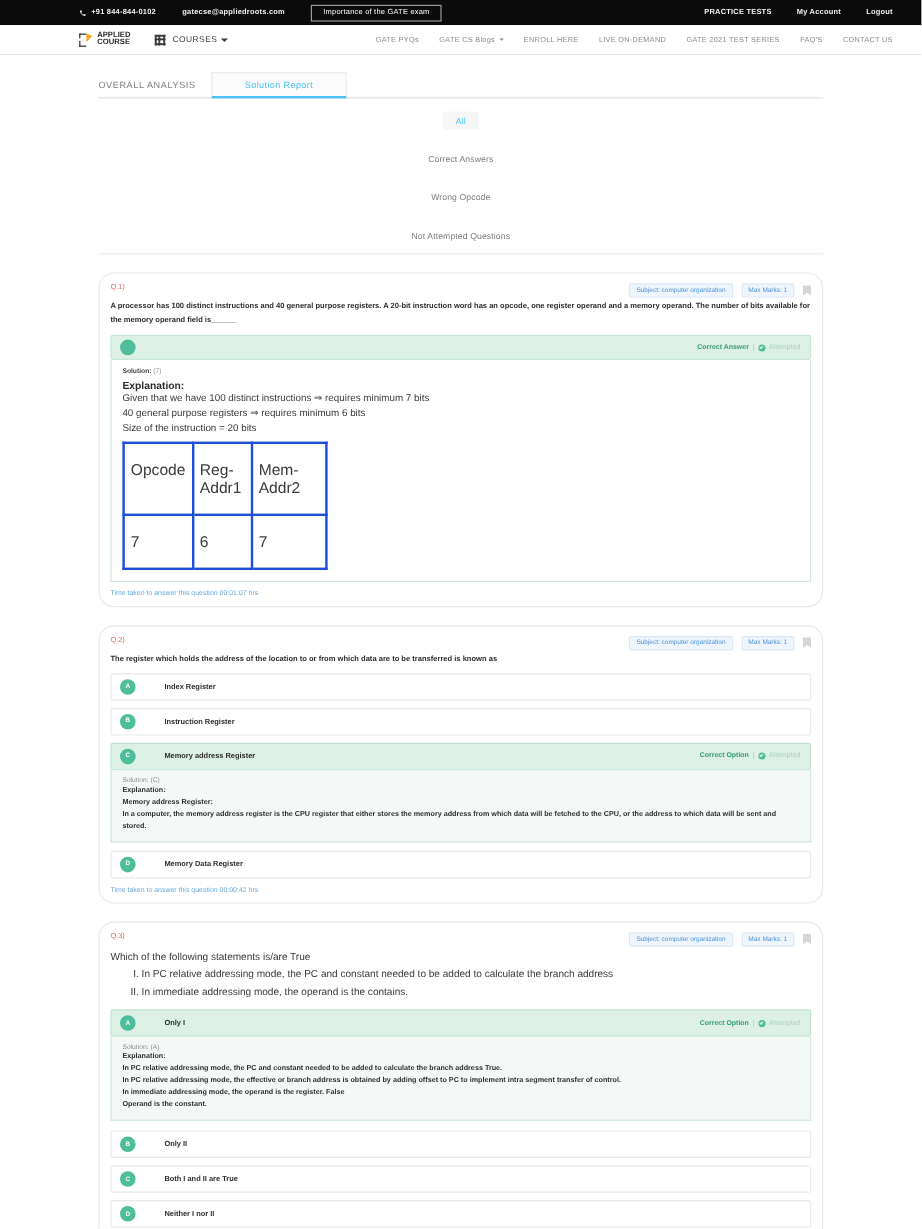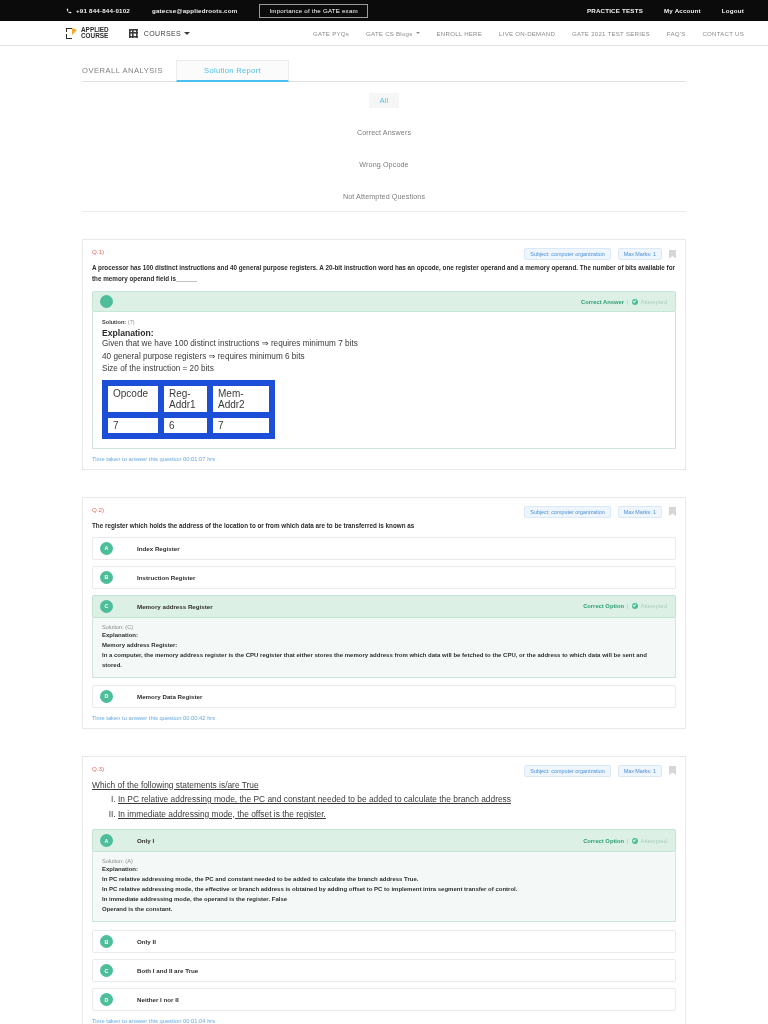--- a/index.html
+++ b/index.html
@@ -69,29 +69,29 @@
   .maintab.active {
     color:#49c0f0; background:#fbfbfb; border:1px solid #ececec; border-bottom:2px solid #49c0f0;
     padding:5px 27px; margin-bottom:-1px; letter-spacing:.3px;
   }
 
   .subtabs { display:flex; align-items:center; gap:17px; margin-top:11px; padding-bottom:7px; border-bottom:1px solid #ececec;flex-direction:column; }
   .subtab { font-size:7.2px; color:#7c7c7c; padding:3px 11px; letter-spacing:.1px;}
   .subtab.active { color:#49c0f0; background:#f6f6f6; font-weight:normal; }
 
   
-  .qcard { border:1px solid #e9e9e9; border-radius:0; margin-top:27px; padding:8px 9px 7px 9px; background:#fff; }
+  .qcard { border:1px solid #e9e9e9; border-radius:13px; margin-top:15px; padding:8px 9px 7px 9px; background:#fff; }
   .qhead { display:flex; align-items:flex-start; }
   .qnum { font-size:6.2px; color:#e8675a; }
   .qmeta { margin-left:auto; display:flex; align-items:center; gap:7px; }
   .badge { font-size:5.4px; color:#4a90d9; background:#eef5fc; border:1px solid #dbe8f6; border-radius:2px; padding:2px 5px; white-space:nowrap;}
   .bookmark { width:7px; height:9px; background:#d6d6d6;
     clip-path: polygon(0 0, 100% 0, 100% 100%, 50% 72%, 0 100%); }
   .qtext { font-size:6.3px; color:#2c2c2c; font-weight:bold; line-height:11px; margin-top:2px; }
-  .qtext-lg { font-size:8.4px; color:#3a3a3a; font-weight:normal; line-height:13.5px; margin-top:2px;text-decoration:underline;}
+  .qtext-lg { font-size:8.4px; color:#3a3a3a; font-weight:normal; line-height:13.5px; margin-top:2px;}
   .qtext-lg ol { list-style:upper-roman; padding-left:26px; }
   .qtext-lg li { margin-top:1px; }
 
   
   .ansbar {
     margin-top:7px; background:#ddf0e6; border:1px solid #c8e6d6; border-radius:2px;
     height:21px; display:flex; align-items:center; padding:0 8px 0 7px;
   }
   .dot { width:13px; height:13px; border-radius:50%; background:#4dbd9a; flex:none; }
   .rightnote { margin-left:auto; font-size:5.8px; color:#2f9e77; font-weight:bold; display:flex; align-items:center; gap:3px;}
@@ -99,21 +99,21 @@
   .rightnote .att { color:#a7cfc0; font-weight:normal; }
   .checkcircle { width:6px; height:6px; border-radius:50%; background:#4dbd9a; position:relative; flex:none;}
   .checkcircle::after{content:"";position:absolute;left:1.6px;top:1.3px;width:2.4px;height:1.2px;border-left:1px solid #ddf0e6;border-bottom:1px solid #ddf0e6;transform:rotate(-45deg);}
 
   .solbox { border:1px solid #cfe7db; border-top:none; background:#fff; padding:7px 9px 9px 9px; }
   .sol-label { font-size:5.6px; color:#3d3d3d; font-weight:bold; }
   .sol-label span { font-weight:normal; color:#8d8d8d; }
   .expl-h { font-size:8.6px; font-weight:bold; color:#2b2b2b; margin-top:3px;}
   .expl-l { font-size:8.2px; color:#3a3a3a; line-height:12.5px; }
   table.bits { border-collapse:collapse; margin-top:4px; }
-  table.bits td { border:6px solid #1d4ed8; font-size:10px; color:#3a3a3a; padding:2px 5px; vertical-align:top;}
+  table.bits td { border:2px solid #1d4ed8; font-size:13px; color:#3a3a3a; padding:14px 5px; vertical-align:top;}
   table.bits td.c1 { width:56px; } table.bits td.c2 { width:49px; } table.bits td.c3 { width:62px; }
   table.bits tr.r1 td { height:22px; }
   table.bits tr.r2 td { height:17px; }
 
   .sol-small { font-size:6px; color:#2f2f2f; font-weight:bold; line-height:10px; }
 
   .ttaken { font-size:5.8px; color:#6aa9e0; margin-top:7px; }
 
   
   .opt { border:1px solid #eaeaea; border-radius:2px; margin-top:6px; height:23px; display:flex; align-items:center; padding:0 8px 0 7px; background:#fff;}
@@ -290,21 +290,21 @@
         <span class="qmeta">
           <span class="badge">Subject: computer organization</span>
           <span class="badge">Max Marks: 1</span>
           <span class="bookmark"></span>
         </span>
       </div>
       <div class="qtext-lg">
         <div>Which of the following statements is/are True</div>
         <ol>
           <li>In PC relative addressing mode, the PC and constant needed to be added to calculate the branch address</li>
-          <li>In immediate addressing mode, the offset is the register.</li>
+          <li>In immediate addressing mode, the operand is the contains.</li>
         </ol>
       </div>
 
       <div class="opt correct" style="margin-top:8px;">
         <span class="circ">A</span>
         <span class="otext">Only I</span>
         <span class="rightnote">
           <span>Correct Option</span>
           <span class="sep">|</span>
           <span class="checkcircle"></span>

